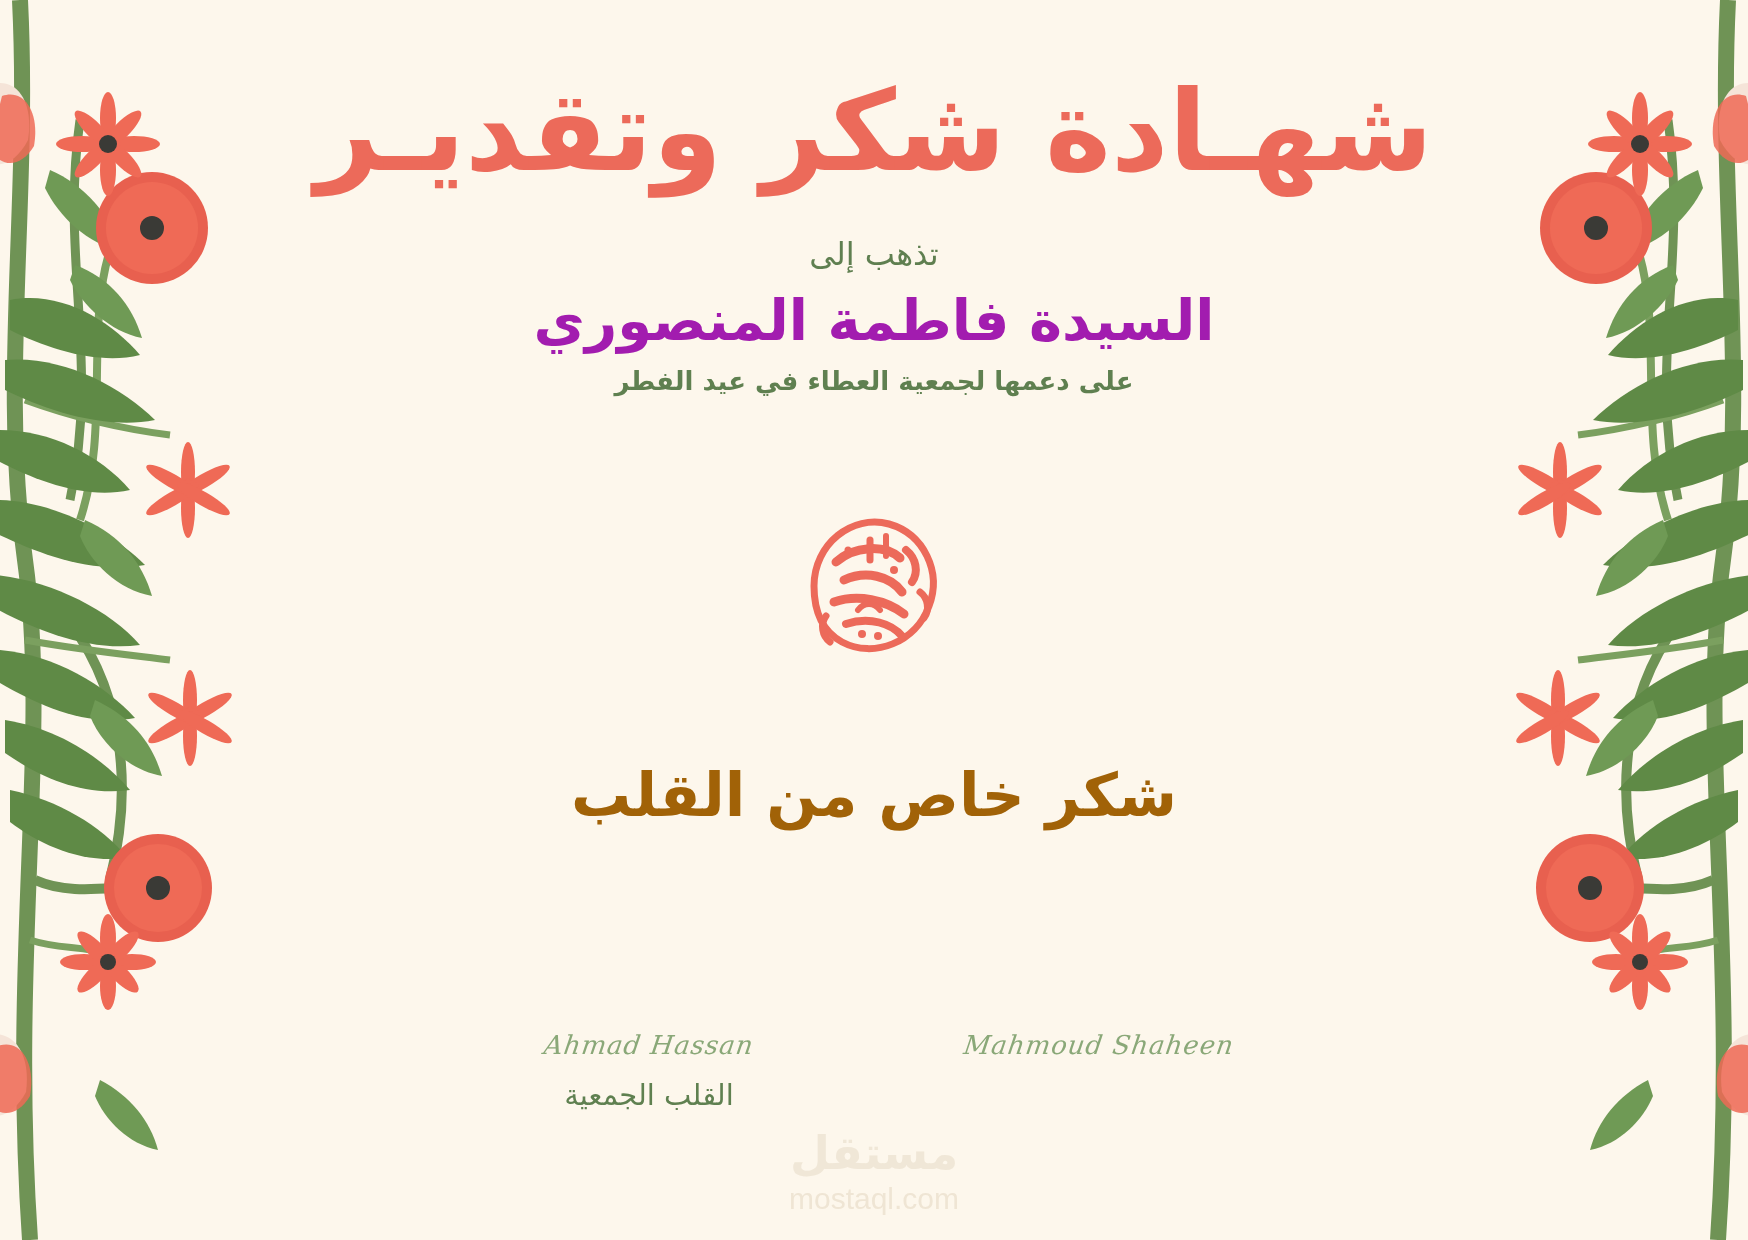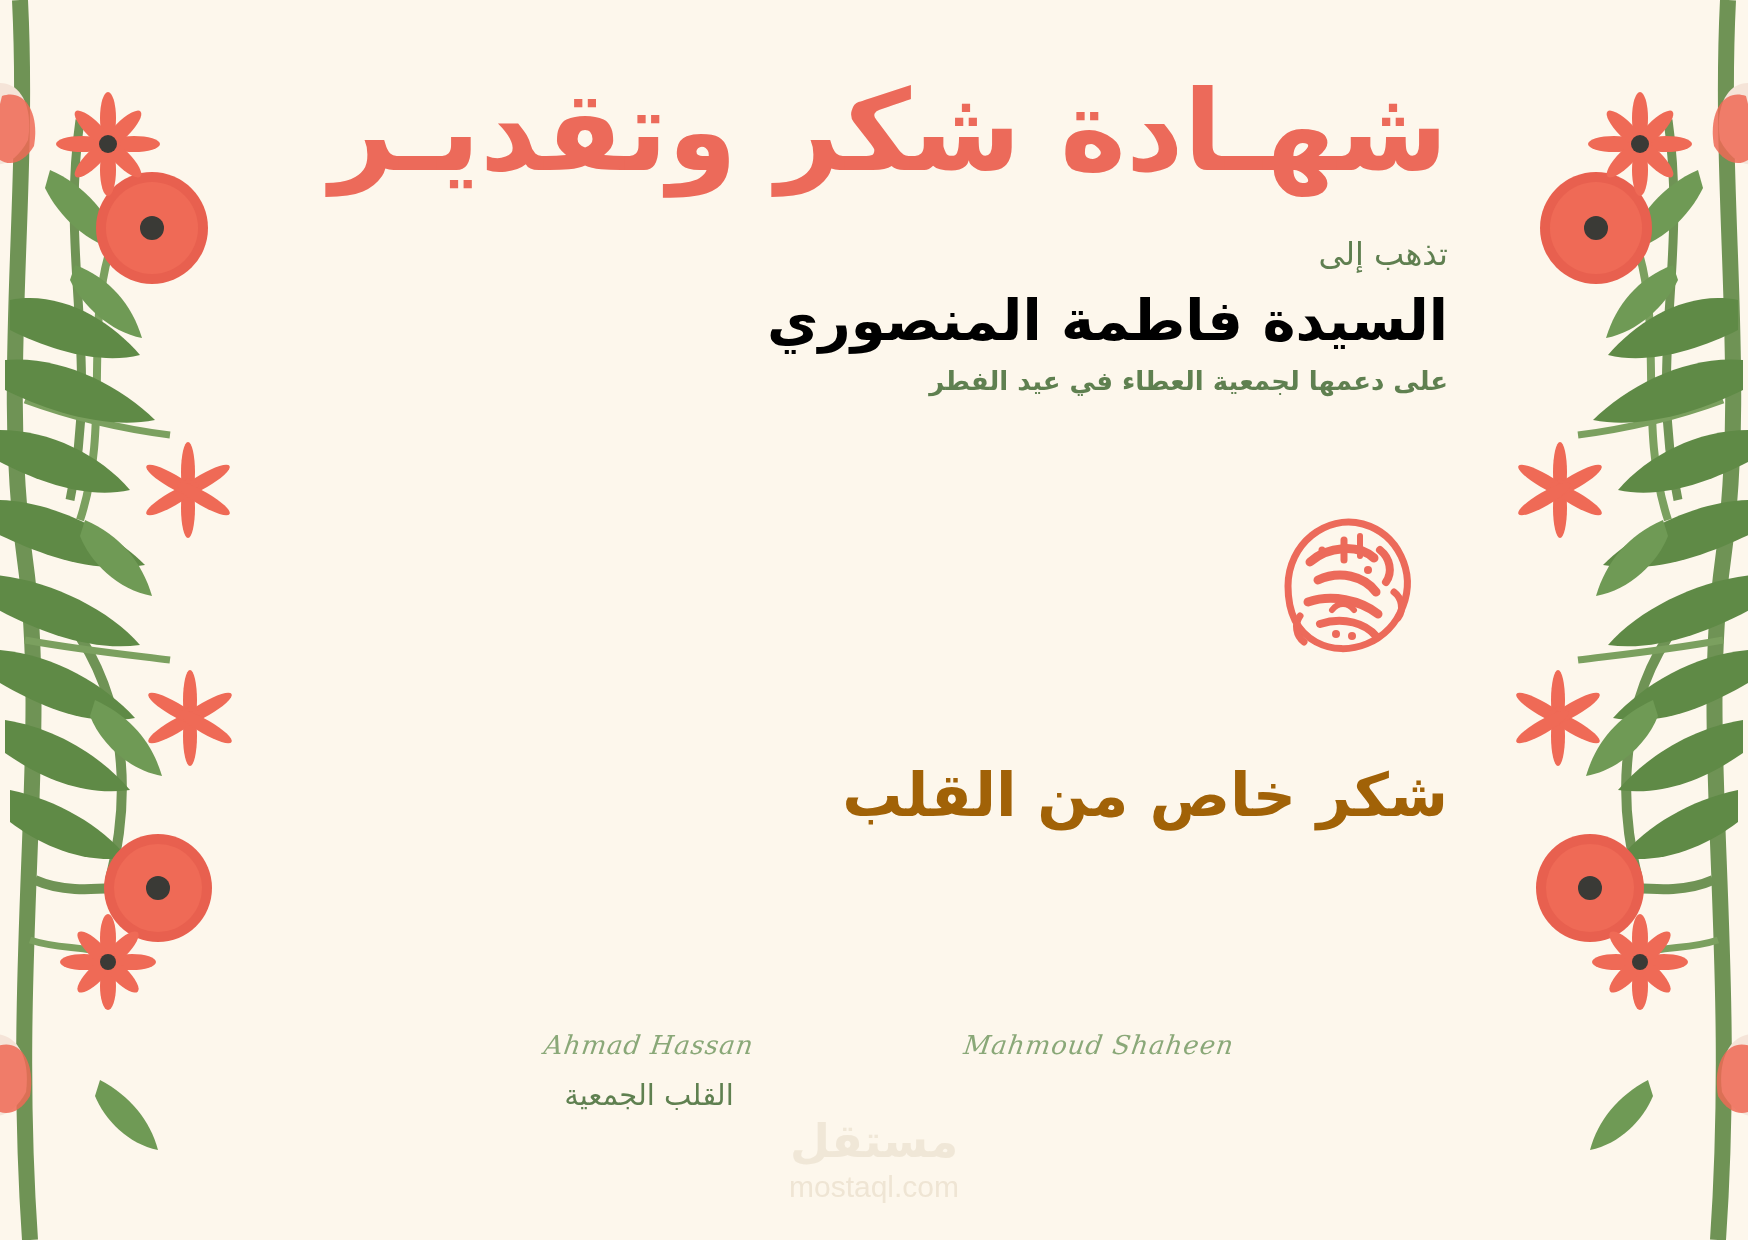--- a/index.html
+++ b/index.html
@@ -29,21 +29,21 @@
 
   
   .content {
     position: absolute;
     left: 300px;
     right: 300px;
     top: 0;
     bottom: 0;
     display: flex;
     flex-direction: column;
-    align-items: flex-start;
+    align-items: center;
     text-align: center;
   }
 
   .cert-title {
     margin-top: 70px;
     font-size: 112px;
     line-height: 1.1;
     font-weight: bold;
     color: #ec6a5a;
     letter-spacing: 0px;
@@ -54,21 +54,21 @@
     margin-top: 42px;
     font-size: 32px;
     color: #5f7f50;
     font-weight: normal;
   }
 
   .recipient {
     margin-top: 14px;
     font-size: 56px;
     font-weight: bold;
-    color: #000000;
+    color: #a21caf;
     line-height: 1.2;
   }
 
   .reason {
     margin-top: 12px;
     font-size: 26px;
     color: #5f8050;
     font-weight: bold;
   }
 
@@ -113,21 +113,21 @@
   .sig-role {
     margin-top: 18px;
     font-size: 29px;
     color: #5f8050;
     font-weight: normal;
   }
 
   
   .watermark {
     position: absolute;
-    bottom: 36px;
+    bottom: 24px;
     left: 0;
     right: 0;
     text-align: center;
     color: #efe6d6;
     pointer-events: none;
   }
   .wm-ar {
     font-size: 46px;
     font-weight: bold;
     color: #f0e7d7;

